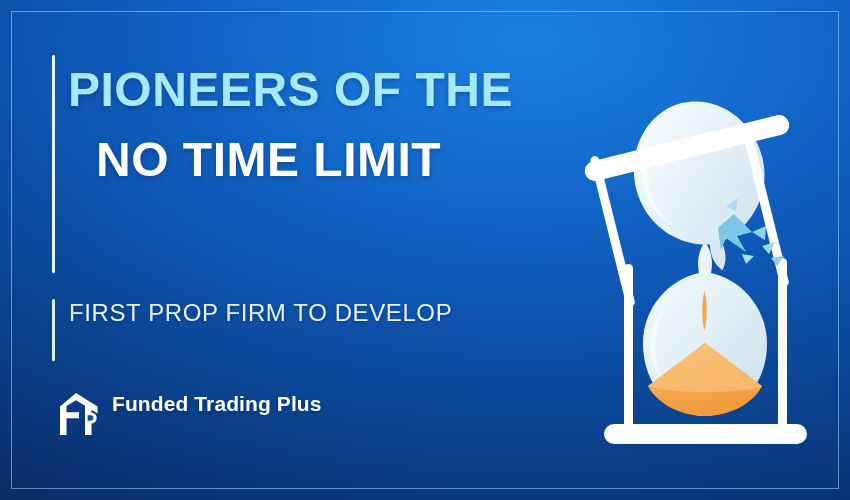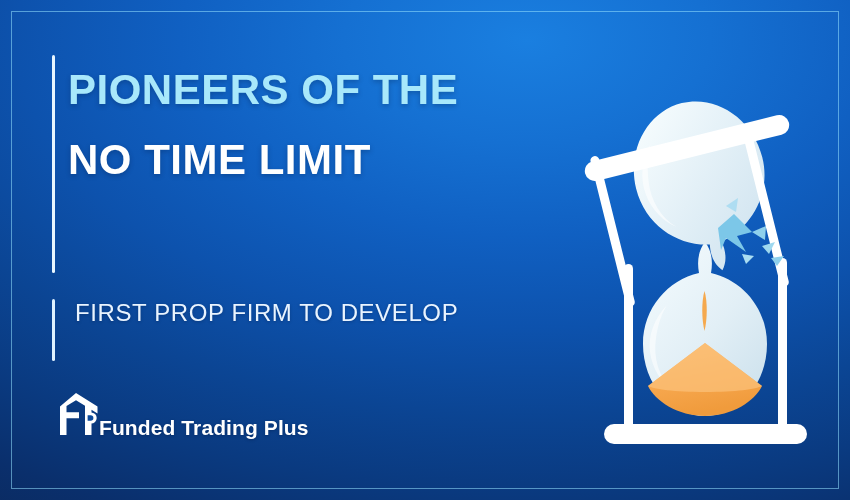--- a/index.html
+++ b/index.html
@@ -49,64 +49,65 @@
     top: 0px;
     width: 3px;
     height: 218px;
     background: #e8f6ff;
     border-radius: 2px;
   }
   .headline {
     margin: 0;
     padding-left: 16px;
     font-weight: bold;
-    font-size: 42px;
+    font-size: 48px;
     line-height: 70px;
     letter-spacing: 0.5px;
     white-space: nowrap;
     text-shadow: 0 2px 5px rgba(3, 26, 66, 0.30);
   }
   .hl-cyan  { color: #a8e8fb; }
-  .hl-white { color: #ffffff; }
+  .hl-white { color: #ffffff; margin-left: 28px; }
 
   
   #subtitle-block {
     position: absolute;
     left: 52px;
     top: 297px;
     width: 520px;
   }
   #subtitle-rule {
     position: absolute;
     left: 0px;
     top: 2px;
     width: 3px;
     height: 62px;
     background: #dff2ff;
     border-radius: 2px;
   }
   .subtitle {
     margin: 0;
-    padding-left: 23px;
+    padding-left: 17px;
     color: #e9f4ff;
     font-size: 24px;
     line-height: 32px;
     font-weight: 400;
     letter-spacing: 0.6px;
     white-space: nowrap;
     text-shadow: 0 1px 3px rgba(3, 26, 66, 0.35);
   }
 
   
   #logo-block {
     position: absolute;
     left: 53px;
     top: 392px;
     display: flex;
-    align-items: flex-end;
+    align-items: flex-start;
+    gap: 13px;
   }
   #logo-mark { display: block; }
   #logo-text {
     color: #ffffff;
     font-size: 21px;
     font-weight: bold;
     letter-spacing: 0.1px;
     white-space: nowrap;
     text-shadow: 0 1px 3px rgba(3, 26, 66, 0.4);
   }

